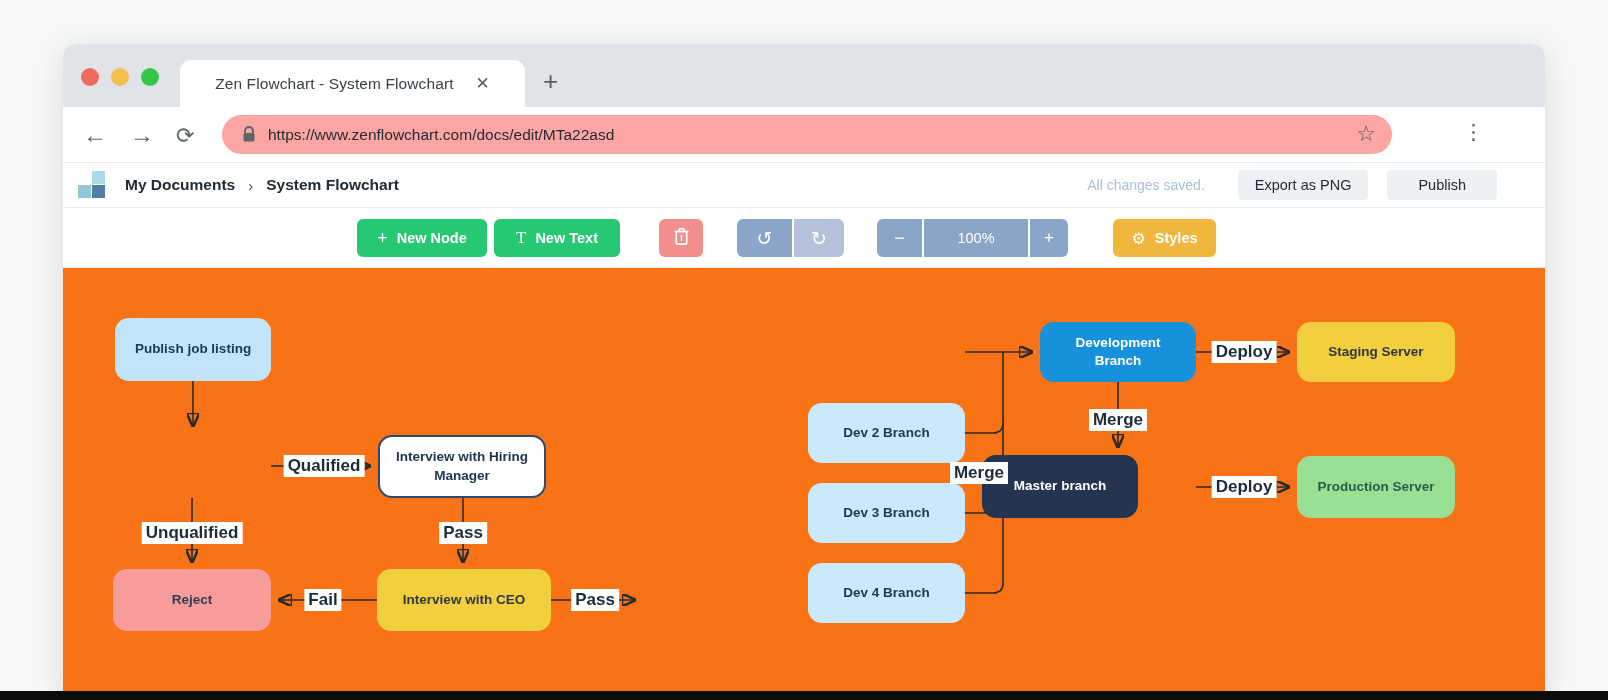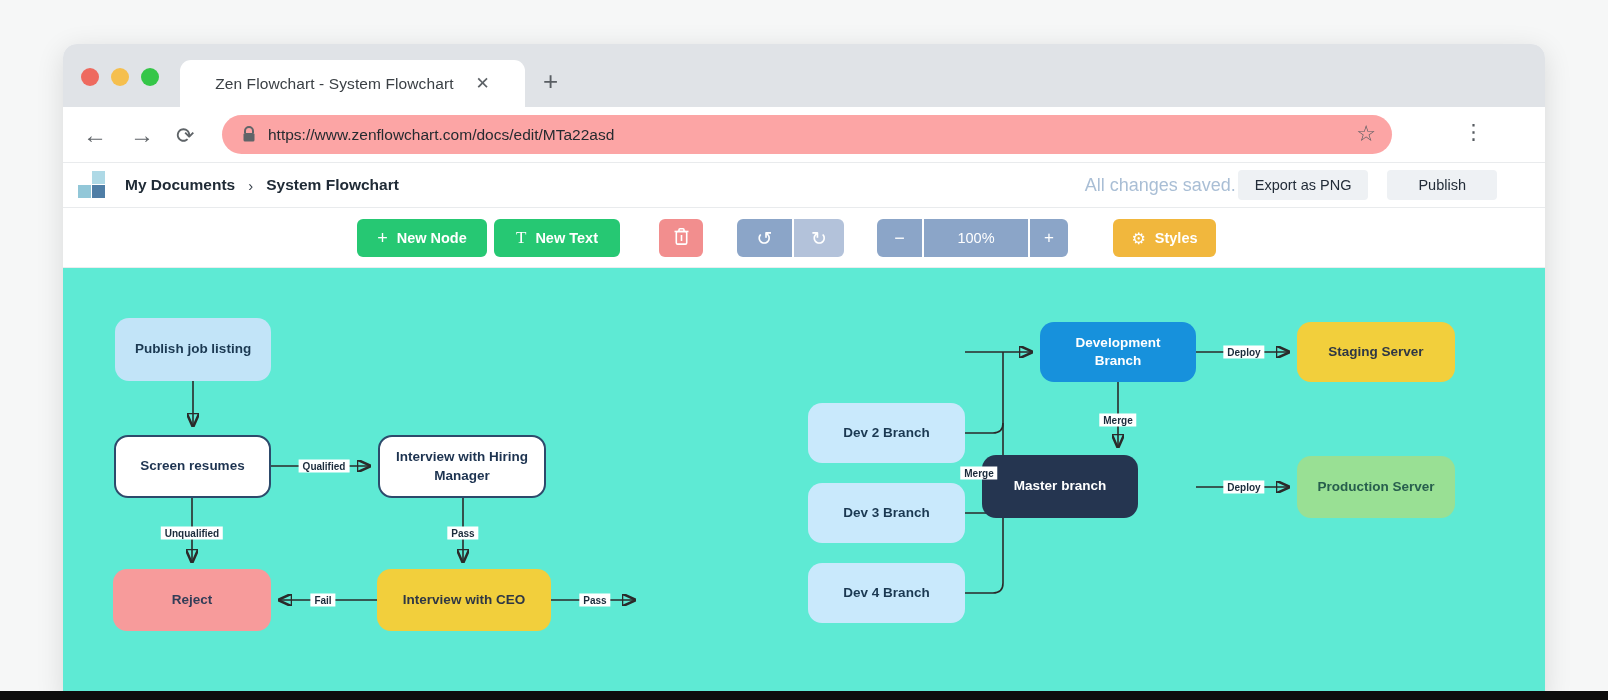--- a/index.html
+++ b/index.html
@@ -47,21 +47,21 @@
     display:flex; align-items:center; padding:0 48px 0 15px;
   }
   .logo { width:28px; height:28px; position:relative; margin-right:19px; }
   .logo i { position:absolute; display:block; }
   .logo .sq1 { left:0; top:14px; width:13px; height:13px; background:#92c7d8; }
   .logo .sq2 { left:14px; top:0; width:13px; height:13px; background:#aed9e6; }
   .logo .sq3 { left:14px; top:14px; width:13px; height:13px; background:#4f7ea6; }
   .crumb { font-size:15.5px; font-weight:600; color:#202b36; }
   .crumb-sep { margin:0 13px; color:#39424c; font-size:15px; font-weight:400; }
   .header-spacer { flex:1; }
-  .save-status { font-size:18px; color:#a9bed5; margin-right:2px; }
+  .save-status { font-size:14px; color:#a9bed5; margin-right:33px; }
   .hbtn {
     background:#eef1f4; border:none; border-radius:4px; height:30px;
     font-family:inherit; font-size:14.5px; color:#222c38; font-weight:500;
   }
   .hbtn.export { padding:0 17px; margin-right:19px; }
   .hbtn.publish { padding:0 31px; }
 
   
   .toolbar { position:relative; height:60px; background:#fff; border-bottom:1px solid #ececee; }
   .tbtn {
@@ -82,40 +82,40 @@
   .zoomgroup { position:absolute; left:814px; top:11px; height:38px; border-radius:6px; overflow:hidden; display:flex; }
   .zoomgroup > * { background:#8ba5c8; color:#fff; border:none; height:38px; font-family:inherit; }
   .btn-zoom-out { width:45px; font-size:18px; }
   .zoom-level { width:104px; display:flex; align-items:center; justify-content:center; font-size:14.5px; font-weight:400; }
   .btn-zoom-in { width:38px; font-size:17px; }
   .zgap { width:2px; background:#fff; }
   .btn-styles { left:1050px; width:103px; background:#f1b73d; }
   .gear-glyph { font-size:16px; font-weight:400; }
 
   
-  .canvas { position:relative; height:432px; background:#5eead4; overflow:hidden; }
+  .canvas { position:relative; height:432px; background:#f97316; overflow:hidden; }
   .connectors { position:absolute; left:0; top:0; }
   .connectors path { fill:none; stroke:#2a2a2a; stroke-width:1.6; }
 
   .node {
     position:absolute; border-radius:14px; display:flex; align-items:center; justify-content:center;
     text-align:center; font-size:13.5px; font-weight:600; line-height:1.35; padding:4px 14px;
   }
   .n-lightblue { background:#c2e4f8; color:#1b3952; }
   .n-paleblue  { background:#c9e9fc; color:#1b3952; }
   .n-outline   { background:#fff; border:2px solid #2d4a6b; color:#1d3350; }
   .n-pink      { background:#f79b9b; color:#333d57; }
   .n-yellow    { background:#f2cf3c; color:#2f3744; }
   .n-green     { background:#99e094; color:#275e4d; }
   .n-blue      { background:#1791dc; color:#ffffff; }
   .n-navy      { background:#253550; color:#ffffff; }
 
   .edge-label {
     position:absolute; transform:translate(-50%,-50%);
-    background:#fff; padding:1px 4px; font-size:10px; font-weight:600; color:#1b2b3b; white-space:nowrap;
+    background:#fff; padding:1px 4px; font-size:17px; font-weight:600; color:#1b2b3b; white-space:nowrap;
   }
 
   
   .screen-edge { position:absolute; left:0; top:691px; width:1608px; height:9px; background:#0d0d0d; }
 </style>
 </head>
 <body>
 
 <div class="stage">
   <div class="window">
@@ -223,23 +223,20 @@
         <path d="M902,245 H930 Q940,245 940,235"></path>
         <path d="M902,325 H930 Q940,325 940,315"></path>
         <path d="M1055,114 V178" marker-end="url(#arrow)"></path>
         <path d="M1133,84 H1225" marker-end="url(#arrow)"></path>
         <path d="M1133,219 H1225" marker-end="url(#arrow)"></path>
       </svg>
 
       <div class="node n-lightblue" style="left:52px;top:50px;width:156px;height:63px">
           <span>Publish job listing</span>
         </div>
-      <div class="node n-outline" style="left:51px;top:167px;width:157px;height:63px">
-          <span>Screen resumes</span>
-        </div>
       <div class="node n-outline" style="left:315px;top:167px;width:168px;height:63px">
           <span>Interview with Hiring Manager</span>
         </div>
       <div class="node n-pink" style="left:50px;top:301px;width:158px;height:62px">
           <span>Reject</span>
         </div>
       <div class="node n-yellow" style="left:314px;top:301px;width:174px;height:62px">
           <span>Interview with CEO</span>
         </div>
 

